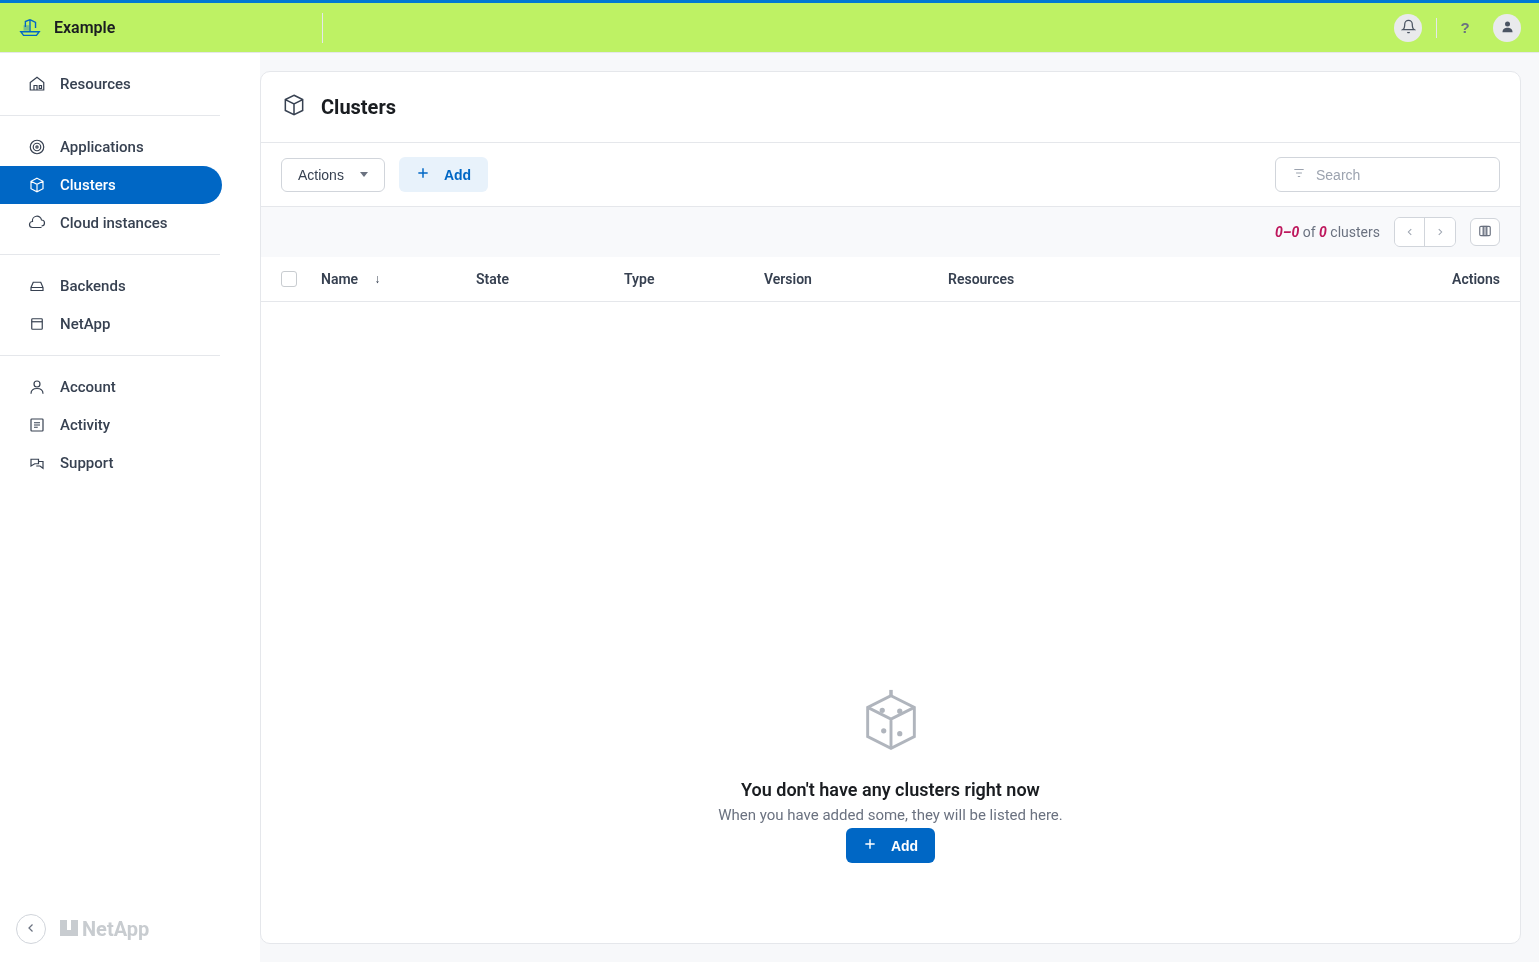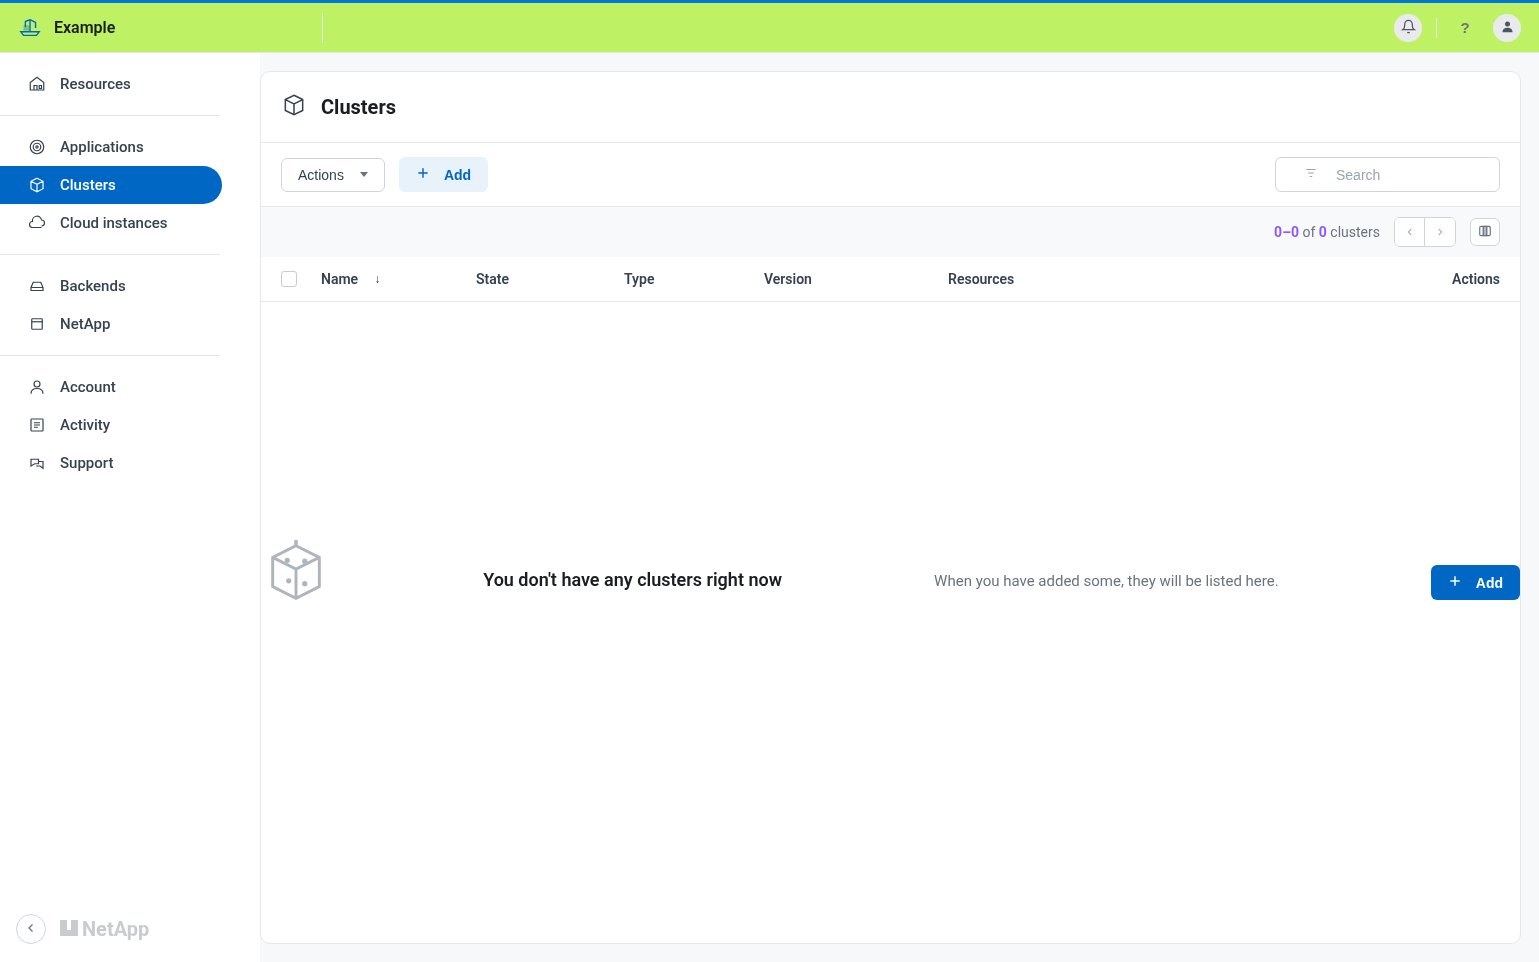--- a/index.html
+++ b/index.html
@@ -225,24 +225,24 @@
       width: 0;
       height: 0;
       border-left: 4px solid transparent;
       border-right: 4px solid transparent;
       border-top: 5px solid #6b7280;
       margin-left: 2px;
     }
     .search-box {
       display: flex;
       align-items: center;
-      gap: 18px;
+      gap: 10px;
       border: 1px solid #d1d5db;
       border-radius: 6px;
-      padding: 7px 28px;
+      padding: 7px 16px;
       width: 225px;
     }
     .search-box input {
       border: none;
       outline: none;
       font-size: 14px;
       color: #374151;
       flex: 1;
       background: transparent;
     }
@@ -256,21 +256,22 @@
       padding: 10px 20px;
       gap: 14px;
       background: #f8f9fb;
     }
     .meta-text {
       font-size: 14px;
       color: #6b7280;
     }
     .meta-text .bold {
       font-weight: 700;
-      color: #8b5cf6;
+      color: #be185d;
+      font-style: italic;
     }
     .pager {
       display: flex;
       border: 1px solid #d1d5db;
       border-radius: 6px;
       overflow: hidden;
     }
     .pager-btn {
       width: 30px;
       height: 28px;
@@ -319,23 +320,23 @@
     .col-type { width: 140px; }
     .col-version { width: 184px; }
     .col-resources { flex: 1; }
     .col-actions { width: 80px; text-align: right;}
     .sort-arrow {
       font-size: 12px;
     }
     .empty-state {
       flex: 1;
       display: flex;
-      flex-direction: row;
-      align-items: center;
-      justify-content: space-between;
+      flex-direction: column;
+      align-items: center;
+      justify-content: flex-end;
       padding-bottom: 80px;
     }
     .empty-icon {
       margin-bottom: 18px;
     }
     .empty-title {
       font-size: 18px;
       font-weight: 600;
       color: #1a1d21;
       margin-bottom: 6px;

